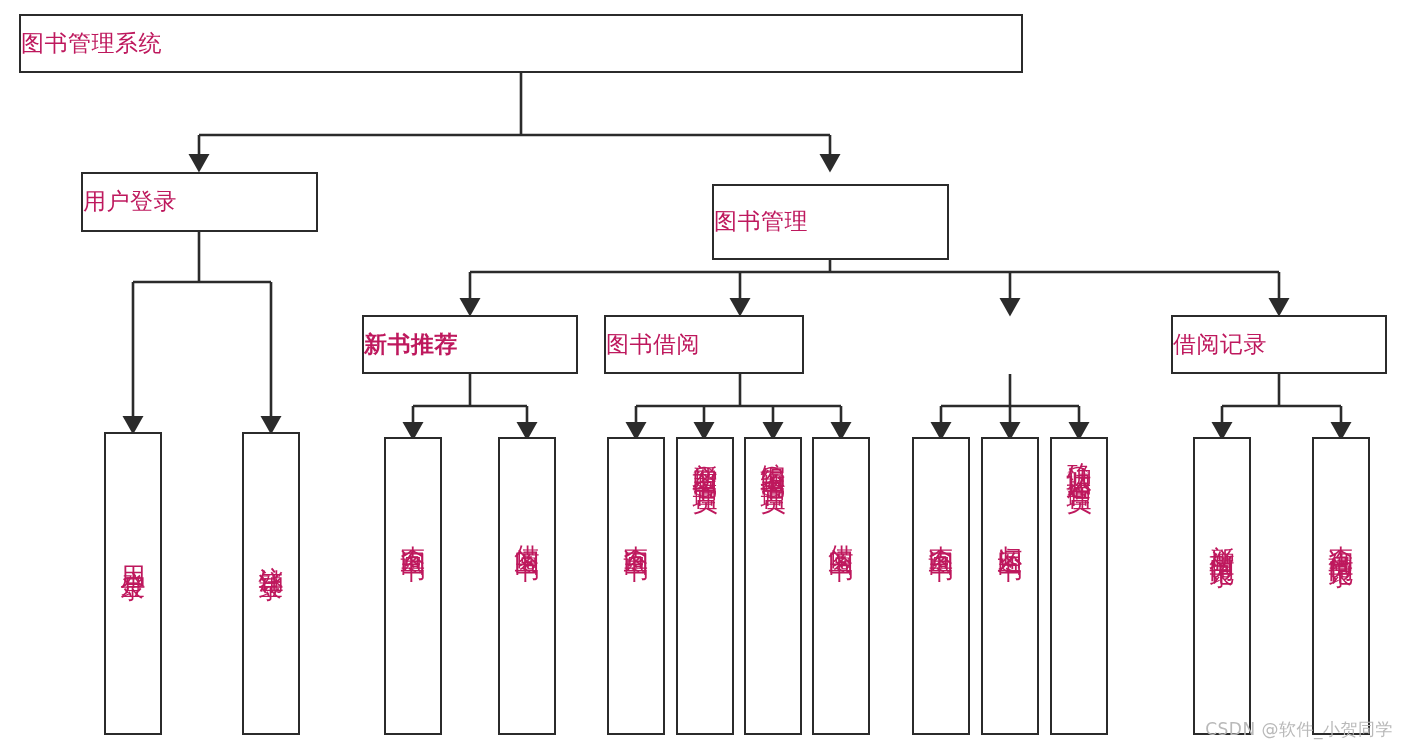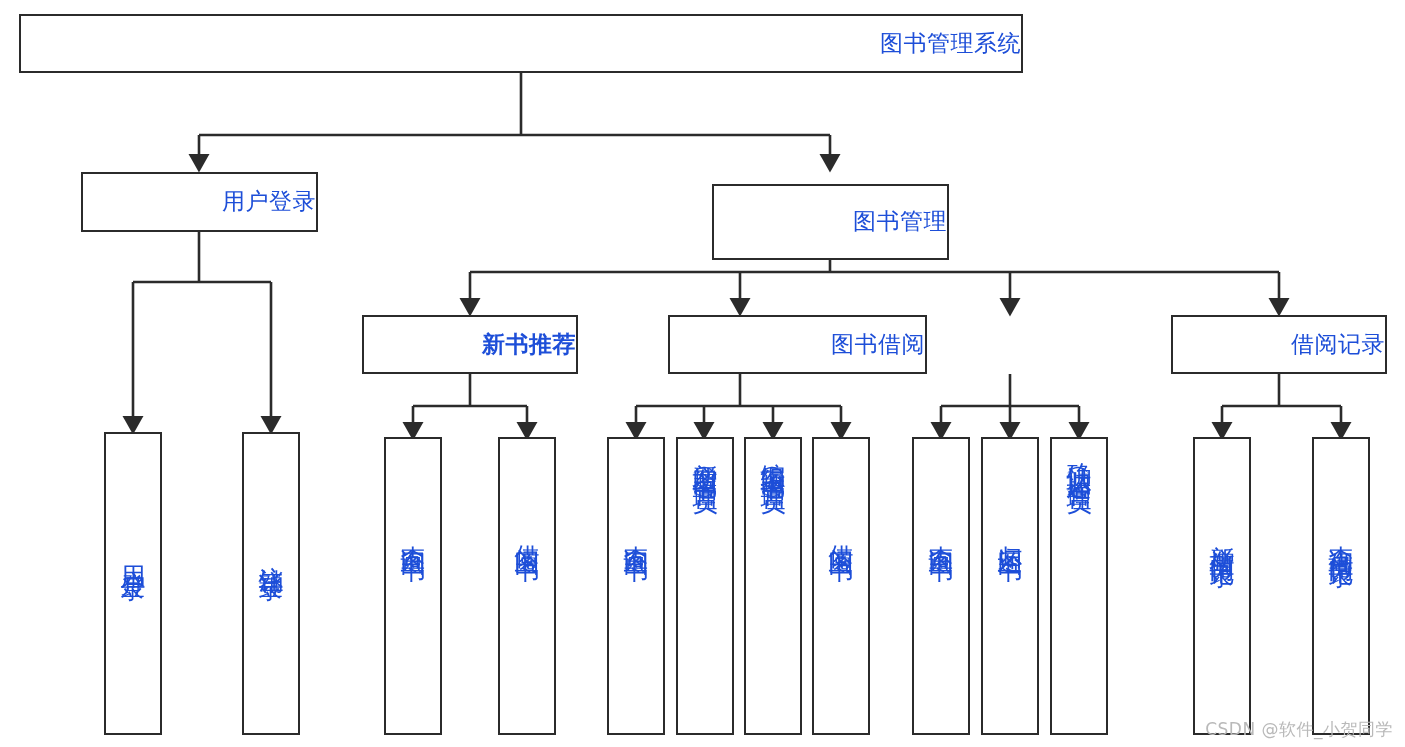--- a/index.html
+++ b/index.html
@@ -23,22 +23,22 @@
     height: 747px;
     pointer-events: none;
   }
   .node {
     position: absolute;
     box-sizing: border-box;
     border: 2.5px solid #2b2b2b;
     background: #ffffff;
     display: flex;
     align-items: center;
-    justify-content: flex-end;
-    color: #1d4ed8;
+    justify-content: flex-start;
+    color: #be185d;
     z-index: 2;
   }
   .node .lbl {
     display: block;
     text-align: center;
     line-height: 1.18;
     letter-spacing: 0.5px;
   }
   
   .h-node .lbl {
@@ -136,21 +136,21 @@
   <div class="node h-node" style="left:81px; top:172px; width:237px; height:60px;">
     <span class="lbl">用户登录</span>
   </div>
   <div class="node h-node" style="left:712px; top:184px; width:237px; height:76px;">
     <span class="lbl">图书管理</span>
   </div>
 
   <div class="node h-node" style="left:362px; top:315px; width:216px; height:59px;font-weight:bold;">
     <span class="lbl">新书推荐</span>
   </div>
-  <div class="node h-node" style="left:668px; top:315px; width:259px; height:59px;">
+  <div class="node h-node" style="left:604px; top:315px; width:200px; height:59px;">
     <span class="lbl">图书借阅</span>
   </div>
   <div class="node h-node" style="left:1171px; top:315px; width:216px; height:59px;">
     <span class="lbl">借阅记录</span>
   </div>
 
   <div class="node v-node low" style="left:104px; top:432px; width:58px; height:303px;">
     <span class="lbl">用户登录</span>
   </div>
   <div class="node v-node low" style="left:242px; top:432px; width:58px; height:303px;">

